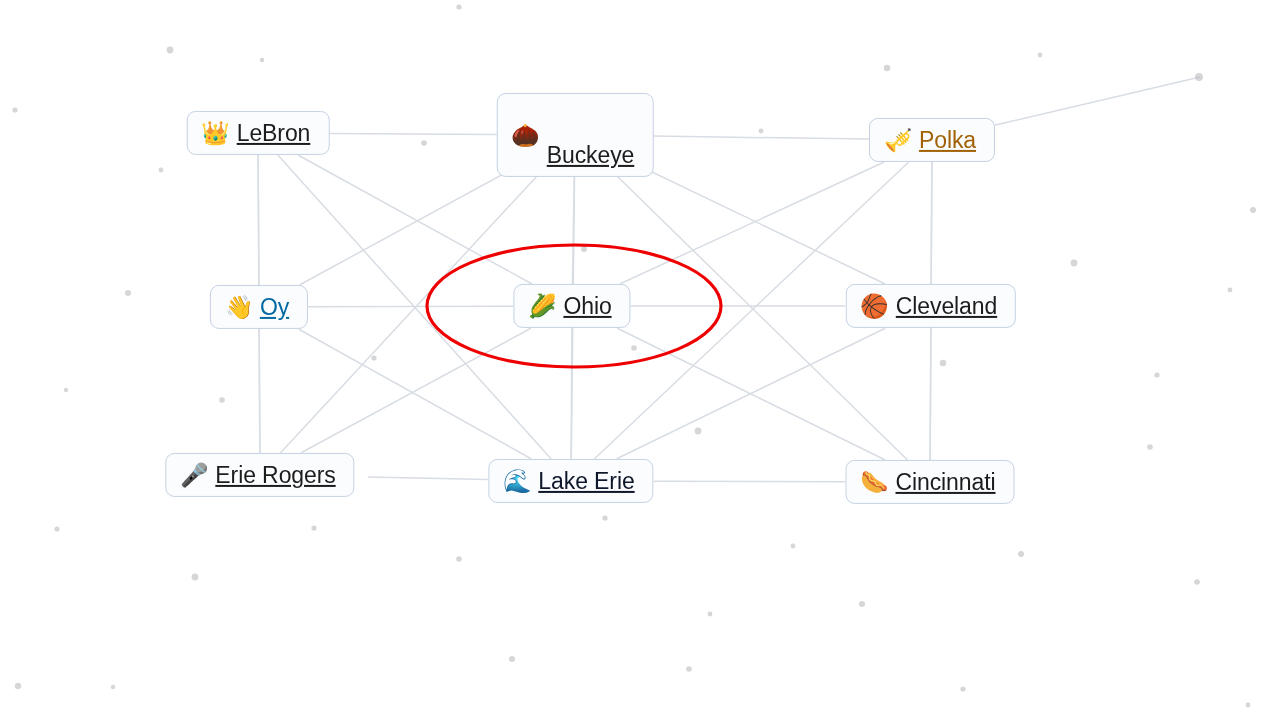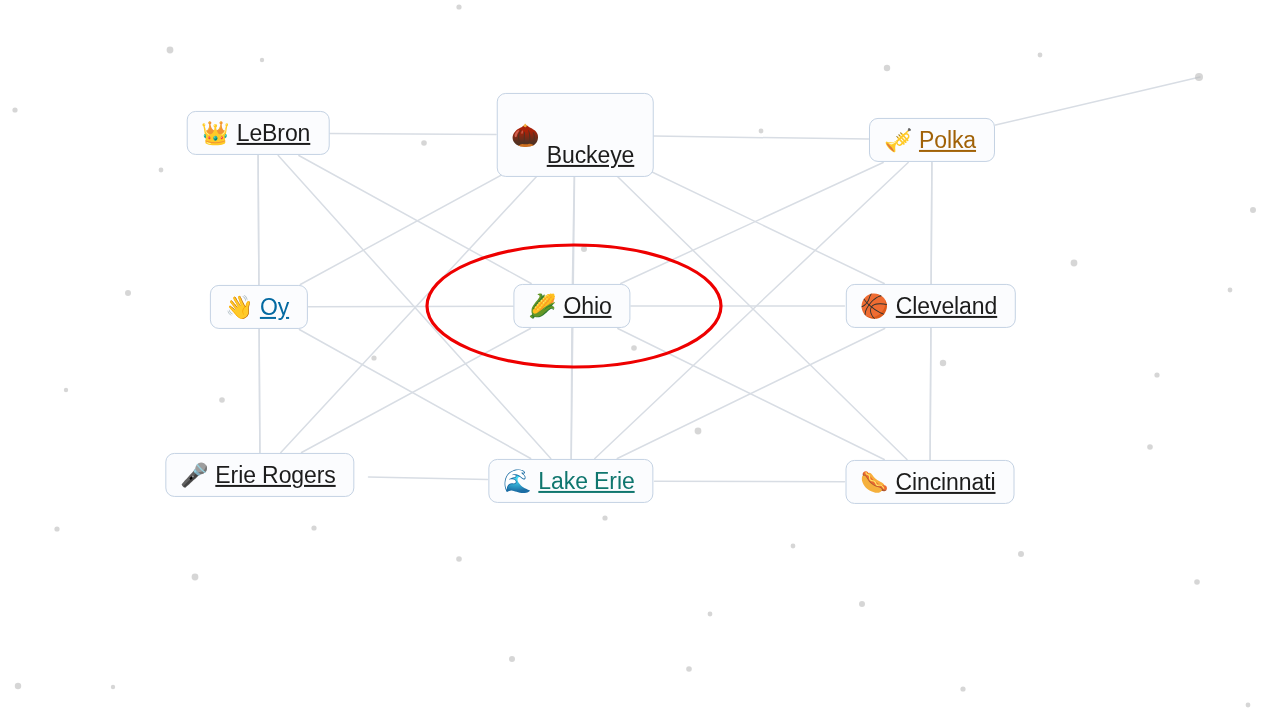--- a/index.html
+++ b/index.html
@@ -173,21 +173,21 @@
       <div class="node" style="left: 931px; top: 306px; background: rgb(251, 252, 254); border-color: rgb(196, 210, 227);">
         <span class="node-emoji">🏀</span>
         <span class="node-label" style="color: rgb(28, 28, 28); text-align: right;">Cleveland</span>
       </div>
       <div class="node" style="left: 260px; top: 475px; background: rgb(251, 252, 254); border-color: rgb(196, 210, 227);">
         <span class="node-emoji">🎤</span>
         <span class="node-label" style="color: rgb(28, 28, 28);">Erie Rogers</span>
       </div>
       <div class="node" style="left: 571px; top: 481px; background: rgb(251, 252, 254); border-color: rgb(196, 210, 227);">
         <span class="node-emoji">🌊</span>
-        <span class="node-label" style="color: #0f766e; text-align: right;">Lake Erie</span>
+        <span class="node-label" style="color: #0f172a; text-align: right;">Lake Erie</span>
       </div>
       <div class="node" style="left: 930px; top: 482px; background: rgb(251, 252, 254); border-color: rgb(196, 210, 227);">
         <span class="node-emoji">🌭</span>
         <span class="node-label" style="color: rgb(28, 28, 28);">Cincinnati</span>
       </div>
     </div>
 
   <svg id="highlight-layer" viewBox="0 0 1280 720" preserveAspectRatio="none">
     <ellipse id="highlight-ellipse" fill="none" cx="574" cy="306" rx="147" ry="61" stroke="#ee0000" stroke-width="3.2"></ellipse>
   </svg>

